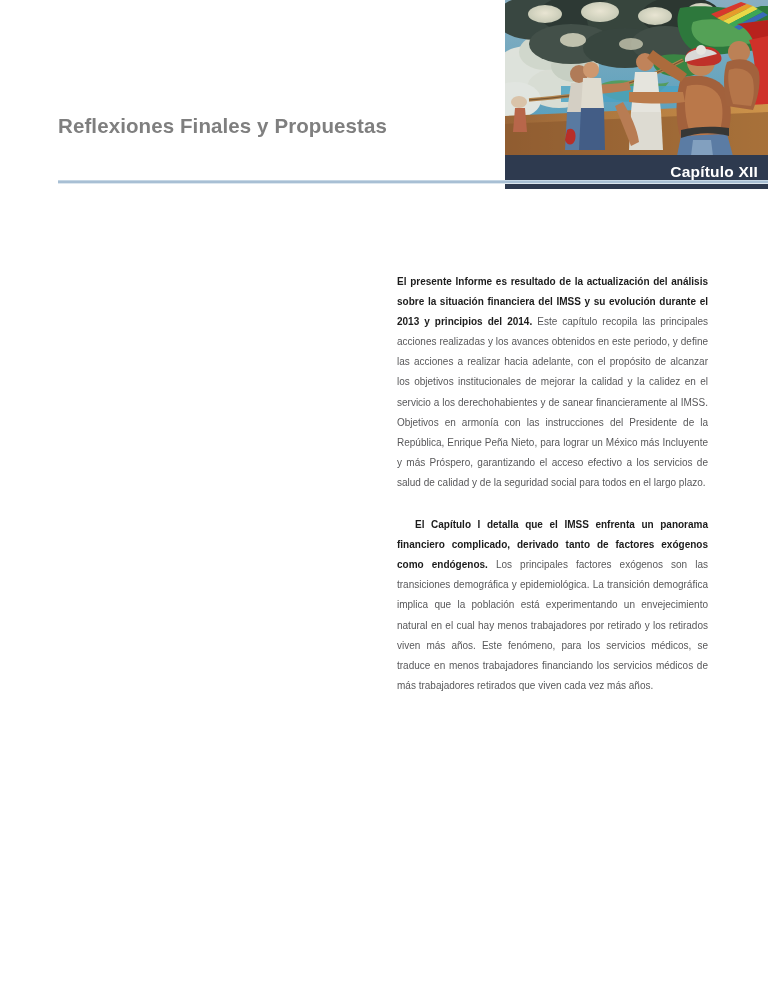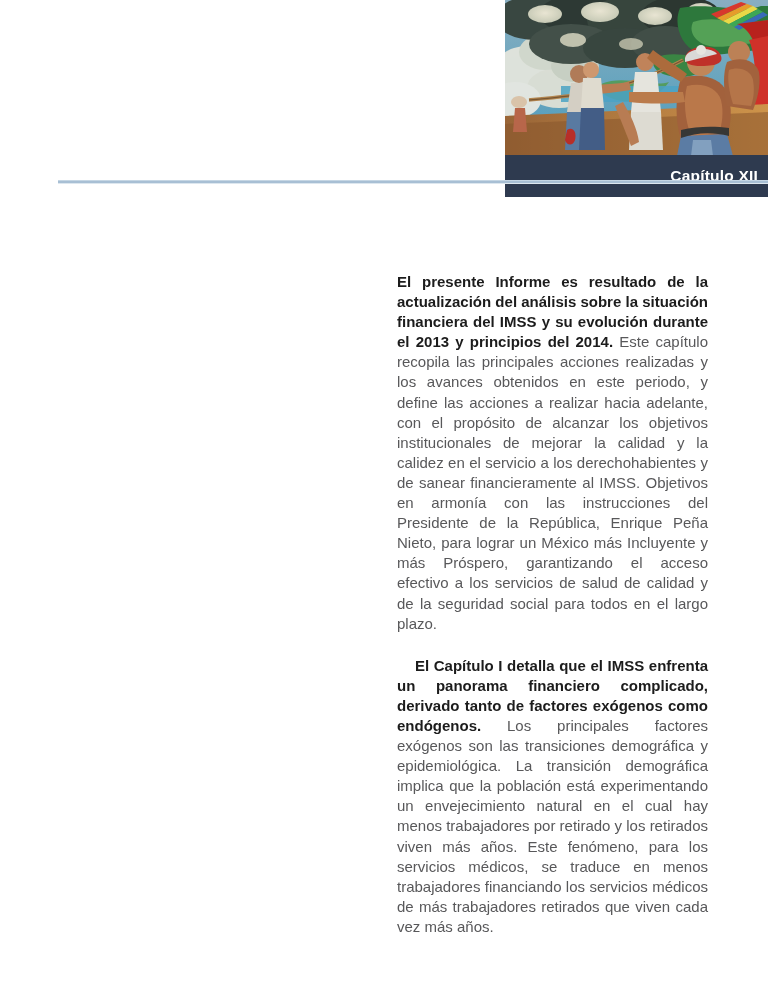--- a/index.html
+++ b/index.html
@@ -60,21 +60,21 @@
     background: #6f8a86;
   }
   #mural svg { display: block; }
 
   
   #chapter-bar {
     position: absolute;
     left: 505px;
     top: 155px;
     width: 263px;
-    height: 42px;
+    height: 34px;
     background: #2e3a4f;
     display: flex;
     align-items: center;
     justify-content: flex-end;
   }
   #chapter-label {
     color: #ffffff;
     font-size: 15.5px;
     font-weight: bold;
     padding-right: 10px;
@@ -84,38 +84,39 @@
 
   
   #text-column {
     position: absolute;
     left: 397px;
     top: 272px;
     width: 311px;
   }
   .para {
     margin: 0 0 22px 0;
-    font-size: 15px;
+    font-size: 10px;
     line-height: 20.1px;
     color: #58585a;
     text-align: justify;
     text-justify: inter-word;
   }
   .para:last-child { margin-bottom: 16px; }
   .para.indented { text-indent: 18px; }
   .para b {
     color: #1c1c1c;
     font-weight: bold;
   }
 </style>
 </head>
 <body>
 
 <div id="header">
 
+  <h1 id="page-title">Reflexiones Finales y Propuestas</h1>
 
   <div id="mural">
     <svg width="263" height="156" viewBox="0 0 263 156" xmlns="http://www.w3.org/2000/svg">
       <defs>
         <linearGradient id="skyG" x1="0" y1="0" x2="0" y2="1">
           <stop offset="0%" stop-color="#8fb6c9"></stop>
           <stop offset="100%" stop-color="#4fa3c4"></stop>
         </linearGradient>
         <linearGradient id="floorG" x1="0" y1="0" x2="1" y2="0">
           <stop offset="0%" stop-color="#a06a3a"></stop>

